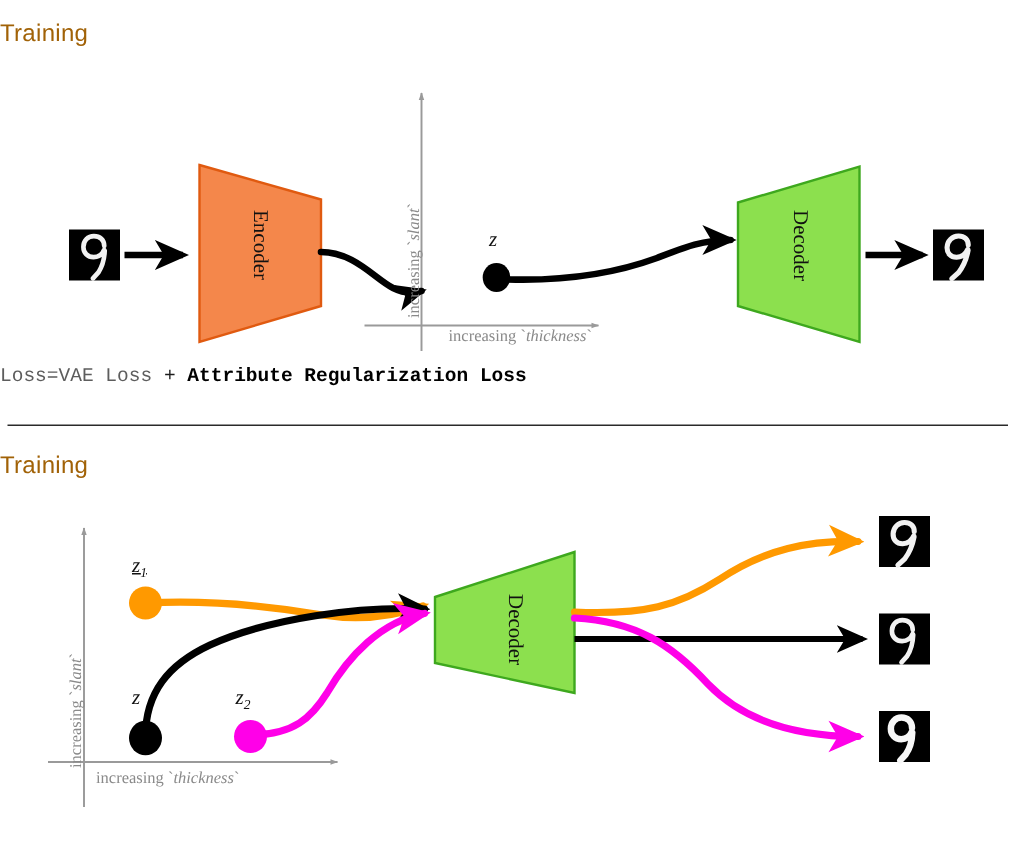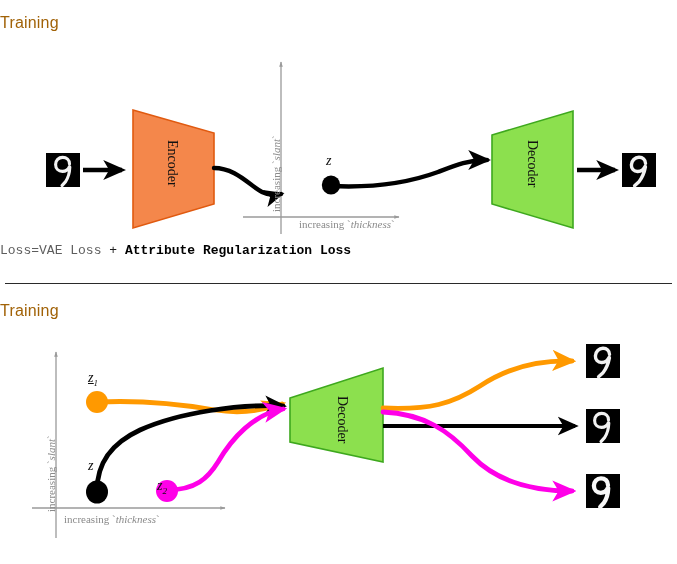--- a/index.html
+++ b/index.html
@@ -236,21 +236,21 @@
 </div>
 
 <div class="zlabel" style="left:88px; top:370px;text-decoration:underline;">
   <span>z</span><sub>1</sub>
 </div>
 
 <div class="zlabel" style="left:88px; top:458px;">
   <span>z</span>
 </div>
 
-<div class="zlabel" style="left:157px; top:478px;">
+<div class="zlabel" style="left:157px; top:458px;">
   <span>z</span><sub>2</sub>
 </div>
 
 <div class="axis-label rot90" style="left:45px; top:512px;">
   <span>increasing `</span><i>slant</i><span>`</span>
 </div>
 
 <div class="axis-label" style="left:64px; top:513px;">
   <span>increasing `</span><i>thickness</i><span>`</span>
 </div>

